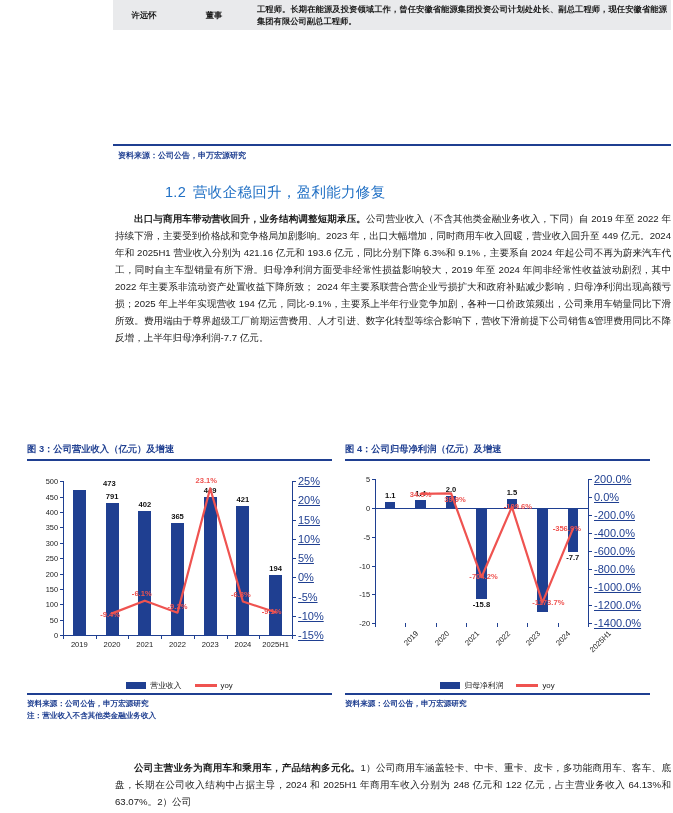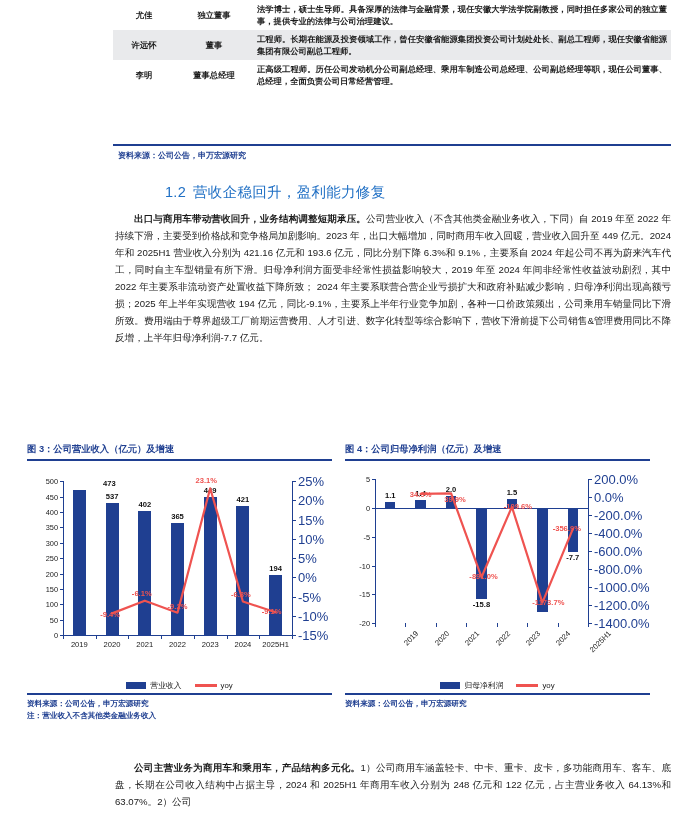--- a/index.html
+++ b/index.html
@@ -74,22 +74,22 @@
 
   
   .plot { position: absolute; }
   .axis-line { position: absolute; background: #1f3f91; }
   .tickmark { position: absolute; background: #1f3f91; width: 3px; height: 1px; }
   .ylab {
     position: absolute; font-size: 7.4px; color: #1a1a1a;
     text-align: right; transform: translateY(-50%); white-space: nowrap;
   }
   .ylab-r {
-    position: absolute; font-size: 13px; color: #1f3f91;
-    text-align: left; transform: translateY(-50%); white-space: nowrap;
+    position: absolute; font-size: 11px; color: #1f3f91;
+    text-align: left; transform: translateY(-50%); white-space: nowrap; text-decoration: underline;
   }
   .xlab {
     position: absolute; font-size: 7.6px; color: #1a1a1a;
     text-align: center; white-space: nowrap;
   }
   .xlab-rot {
     position: absolute; font-size: 7.6px; color: #1a1a1a;
     white-space: nowrap; transform: rotate(-45deg); transform-origin: right top;
     text-align: right;
   }
@@ -113,34 +113,24 @@
 
   svg.overlay { position: absolute; left: 0; top: 0; overflow: visible; }
 </style>
 </head>
 <body>
 
 <div class="page">
 
   <table class="mgmt-table">
     <tbody id="mgmt-body">
-        <tr>
-          <td class="c-name">尤佳</td>
-          <td class="c-title">独立董事</td>
-          <td class="c-desc">法学博士，硕士生导师。具备深厚的法律与金融背景，现任安徽大学法学院副教授，同时担任多家公司的独立董事，提供专业的法律与公司治理建议。</td>
-        </tr>
         <tr class="alt">
           <td class="c-name">许远怀</td>
           <td class="c-title">董事</td>
           <td class="c-desc">工程师。长期在能源及投资领域工作，曾任安徽省能源集团投资公司计划处处长、副总工程师，现任安徽省能源集团有限公司副总工程师。</td>
-        </tr>
-        <tr>
-          <td class="c-name">李明</td>
-          <td class="c-title">董事总经理</td>
-          <td class="c-desc">正高级工程师。历任公司发动机分公司副总经理、乘用车制造公司总经理、公司副总经理等职，现任公司董事、总经理，全面负责公司日常经营管理。</td>
         </tr>
       </tbody>
   </table>
   <div class="table-bottom-rule"></div>
   <div class="src-top">资料来源：公司公告，申万宏源研究</div>
 
   <div class="sec-head">
     <span class="num">1.2</span><span>营收企稳回升，盈利能力修复</span>
   </div>
 
@@ -207,21 +197,21 @@
           <div class="xlab" style="left:36px;top:179px;width:32.714285714285715px;">2019</div>
           <div class="xlab" style="left:68.71428571428571px;top:179px;width:32.714285714285715px;">2020</div>
           <div class="xlab" style="left:101.42857142857143px;top:179px;width:32.714285714285715px;">2021</div>
           <div class="xlab" style="left:134.14285714285714px;top:179px;width:32.714285714285715px;">2022</div>
           <div class="xlab" style="left:166.85714285714286px;top:179px;width:32.714285714285715px;">2023</div>
           <div class="xlab" style="left:199.57142857142858px;top:179px;width:32.714285714285715px;">2024</div>
           <div class="xlab" style="left:232.28571428571428px;top:179px;width:32.714285714285715px;">2025H1</div>
           <div class="bar" style="left:45.81428571428572px;top:28.31600000000001px;width:13.085714285714287px;height:145.684px;background:#1f3f91;"></div>
           <div class="dlabel" style="left:52.35714285714286px;top:17.31600000000001px;margin-left:30px;">473</div>
           <div class="bar" style="left:78.52857142857142px;top:42.176px;width:13.085714285714287px;height:131.824px;background:#1f3f91;"></div>
-          <div class="dlabel" style="left:85.07142857142857px;top:31.176000000000002px;">537</div>
+          <div class="dlabel" style="left:85.07142857142857px;top:31.176000000000002px;">791</div>
           <div class="bar" style="left:111.24285714285715px;top:50.184px;width:13.085714285714287px;height:123.816px;background:#1f3f91;"></div>
           <div class="dlabel" style="left:117.78571428571429px;top:39.184px;">402</div>
           <div class="bar" style="left:143.95714285714286px;top:61.580000000000005px;width:13.085714285714287px;height:112.41999999999999px;background:#1f3f91;"></div>
           <div class="dlabel" style="left:150.5px;top:50.580000000000005px;">365</div>
           <div class="bar" style="left:176.67142857142858px;top:35.708px;width:13.085714285714287px;height:138.292px;background:#1f3f91;"></div>
           <div class="dlabel" style="left:183.21428571428572px;top:24.708px;">449</div>
           <div class="bar" style="left:209.3857142857143px;top:44.33200000000001px;width:13.085714285714287px;height:129.668px;background:#1f3f91;"></div>
           <div class="dlabel" style="left:215.92857142857144px;top:33.33200000000001px;">421</div>
           <div class="bar" style="left:242.1px;top:114.248px;width:13.085714285714287px;height:59.751999999999995px;background:#1f3f91;"></div>
           <div class="dlabel" style="left:248.64285714285714px;top:103.248px;">194</div>
@@ -317,21 +307,21 @@
           <div class="bar" style="left:161.75571428571428px;top:38.160000000000004px;width:10.345714285714285px;height:8.639999999999993px;background:#1f3f91;"></div>
           <div class="dlabel" style="left:166.92857142857142px;top:27.160000000000004px;">1.5</div>
           <div class="bar" style="left:192.18428571428572px;top:46.8px;width:10.345714285714285px;height:103.68000000000002px;background:#1f3f91;"></div>
           <div class="bar" style="left:222.61285714285714px;top:46.8px;width:10.345714285714285px;height:44.352000000000004px;background:#1f3f91;"></div>
           <div class="dlabel" style="left:227.78571428571428px;top:92.152px;">-7.7</div>
           <svg class="overlay" width="305" height="232">
             <polyline points="75.6,32.9 106.1,32.4 136.5,116.2 166.9,45.9 197.4,141.6 227.8,68.1" fill="none" stroke="#ef5350" stroke-width="2.2" stroke-linejoin="round" stroke-linecap="round"></polyline>
           </svg>
           <div class="plabel" style="left:75.64285714285714px;top:28.858999999999995px;color:#ef5350;">34.9%</div>
           <div class="plabel" style="left:110.07142857142857px;top:33.40899999999999px;color:#ef5350;">39.9%</div>
-          <div class="plabel" style="left:138.5px;top:111.19px;color:#ef5350;">-891.0%</div>
+          <div class="plabel" style="left:138.5px;top:111.19px;color:#ef5350;">-704.2%</div>
           <div class="plabel" style="left:172.92857142857142px;top:40.86399999999998px;color:#ef5350;">-109.6%</div>
           <div class="plabel" style="left:203.35714285714286px;top:136.63299999999998px;color:#ef5350;">-1173.7%</div>
           <div class="plabel" style="left:221.78571428571428px;top:63.12100000000001px;color:#ef5350;">-356.9%</div>
         </div>
       <div class="legend">
         <span class="item">
           <span class="sw-bar"></span>
           <span>归母净利润</span>
         </span>
         <span class="item">

